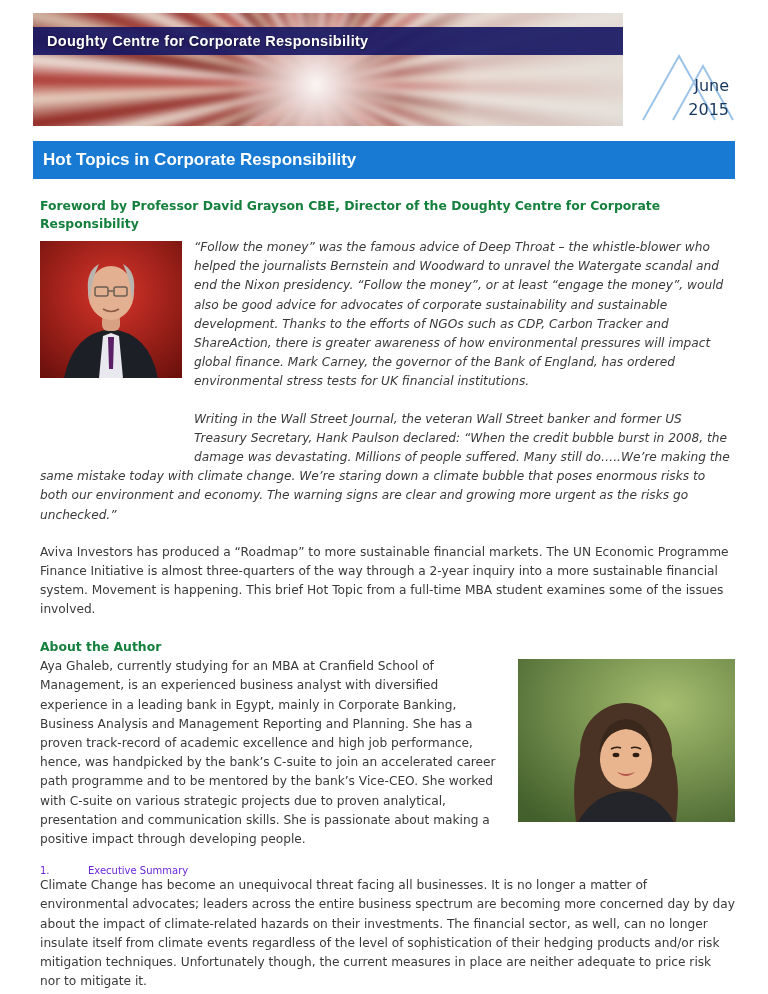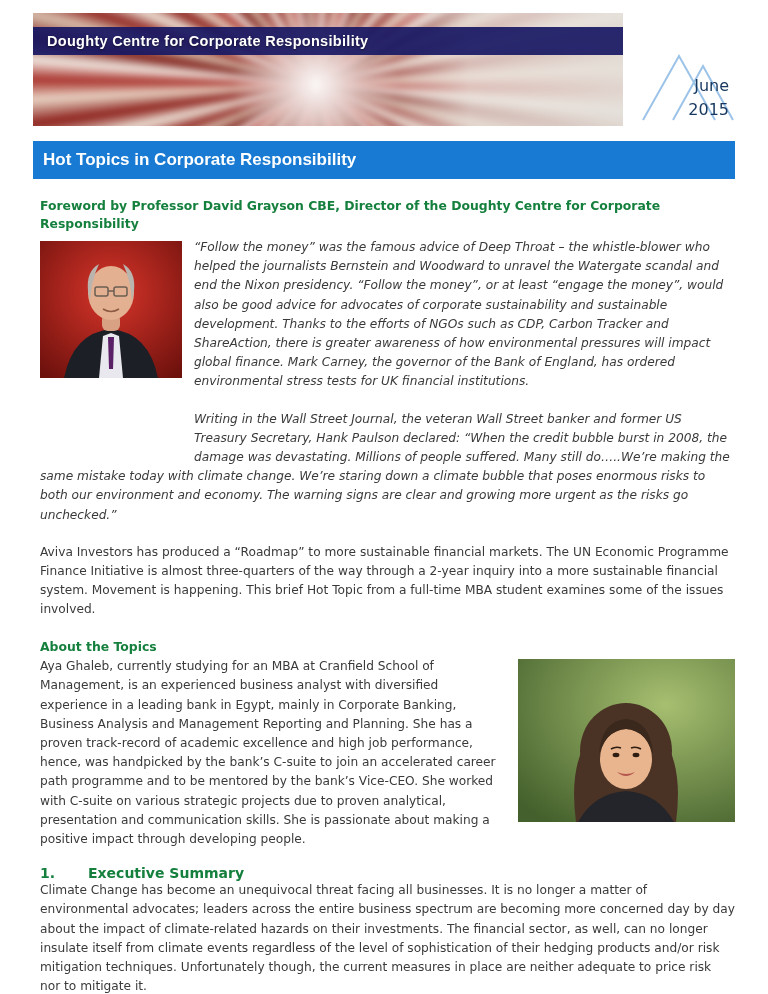--- a/index.html
+++ b/index.html
@@ -76,21 +76,21 @@
   }
   .photo-grayson svg { width:142px; height:137px; display:block; }
 
   .about-body { margin-top:2px; display:flow-root; }
   .photo-ghaleb {
     float:right; width:217px; height:172px; margin:2px 0 4px 12px;
   }
   .photo-ghaleb svg { width:217px; height:163px; display:block; }
 
   .exec-heading {
-    margin-top:16px; color:#15803d; font-weight:bold; font-size:14px;
+    margin-top:16px; color:#6d28d9; font-weight:normal; font-size:10px;
   }
   .exec-heading .num { display:inline-block; width:48px; }
 </style>
 </head>
 <body>
 
 <div class="page">
 
   <div class="header">
     <div class="header-image">
@@ -145,21 +145,21 @@
           </g>
           <path d="M63 68 Q71 73 79 68" stroke="#8a5a43" fill="none" stroke-width="1.5"></path>
         </svg>
       </div>
       <p class="body-text">“Follow the money” was the famous advice of Deep Throat – the whistle-blower who helped the journalists Bernstein and Woodward to unravel the Watergate scandal and end the Nixon presidency.  “Follow the money”, or at least “engage the money”, would also be good advice for advocates of corporate sustainability and sustainable development. Thanks to the efforts of NGOs such as CDP, Carbon Tracker and ShareAction, there is greater awareness of how environmental pressures will impact global finance.  Mark Carney, the governor of the Bank of England, has ordered environmental stress  tests for UK financial institutions.</p>
       <p class="body-text gap">Writing in the Wall Street Journal, the veteran Wall Street banker and former  US Treasury Secretary, Hank Paulson declared: “When the credit bubble burst in 2008, the damage was devastating. Millions of people suffered. Many still do…..We’re making the same mistake today with climate change. We’re staring down a climate bubble that poses enormous risks to both our environment and economy. The warning signs are clear and growing more urgent as the risks go unchecked.”</p>
     </div>
 
     <p class="body-text gap">Aviva Investors has produced a “Roadmap” to more sustainable financial markets.  The UN Economic Programme Finance Initiative is almost three-quarters of the way through a 2-year inquiry into a more sustainable financial system.  Movement is happening.  This brief Hot Topic from a full-time MBA student examines some of the issues involved.</p>
 
-    <div class="section-heading">About the Topics</div>
+    <div class="section-heading">About the Author</div>
 
     <div class="about-body">
       <div class="photo-ghaleb">
         <svg viewBox="0 0 217 163">
           <defs>
             <radialGradient id="abg" cx="68%" cy="28%" r="90%">
               <stop offset="0%" stop-color="#a6bf70"></stop>
               <stop offset="100%" stop-color="#44602c"></stop>
             </radialGradient>
           </defs>

